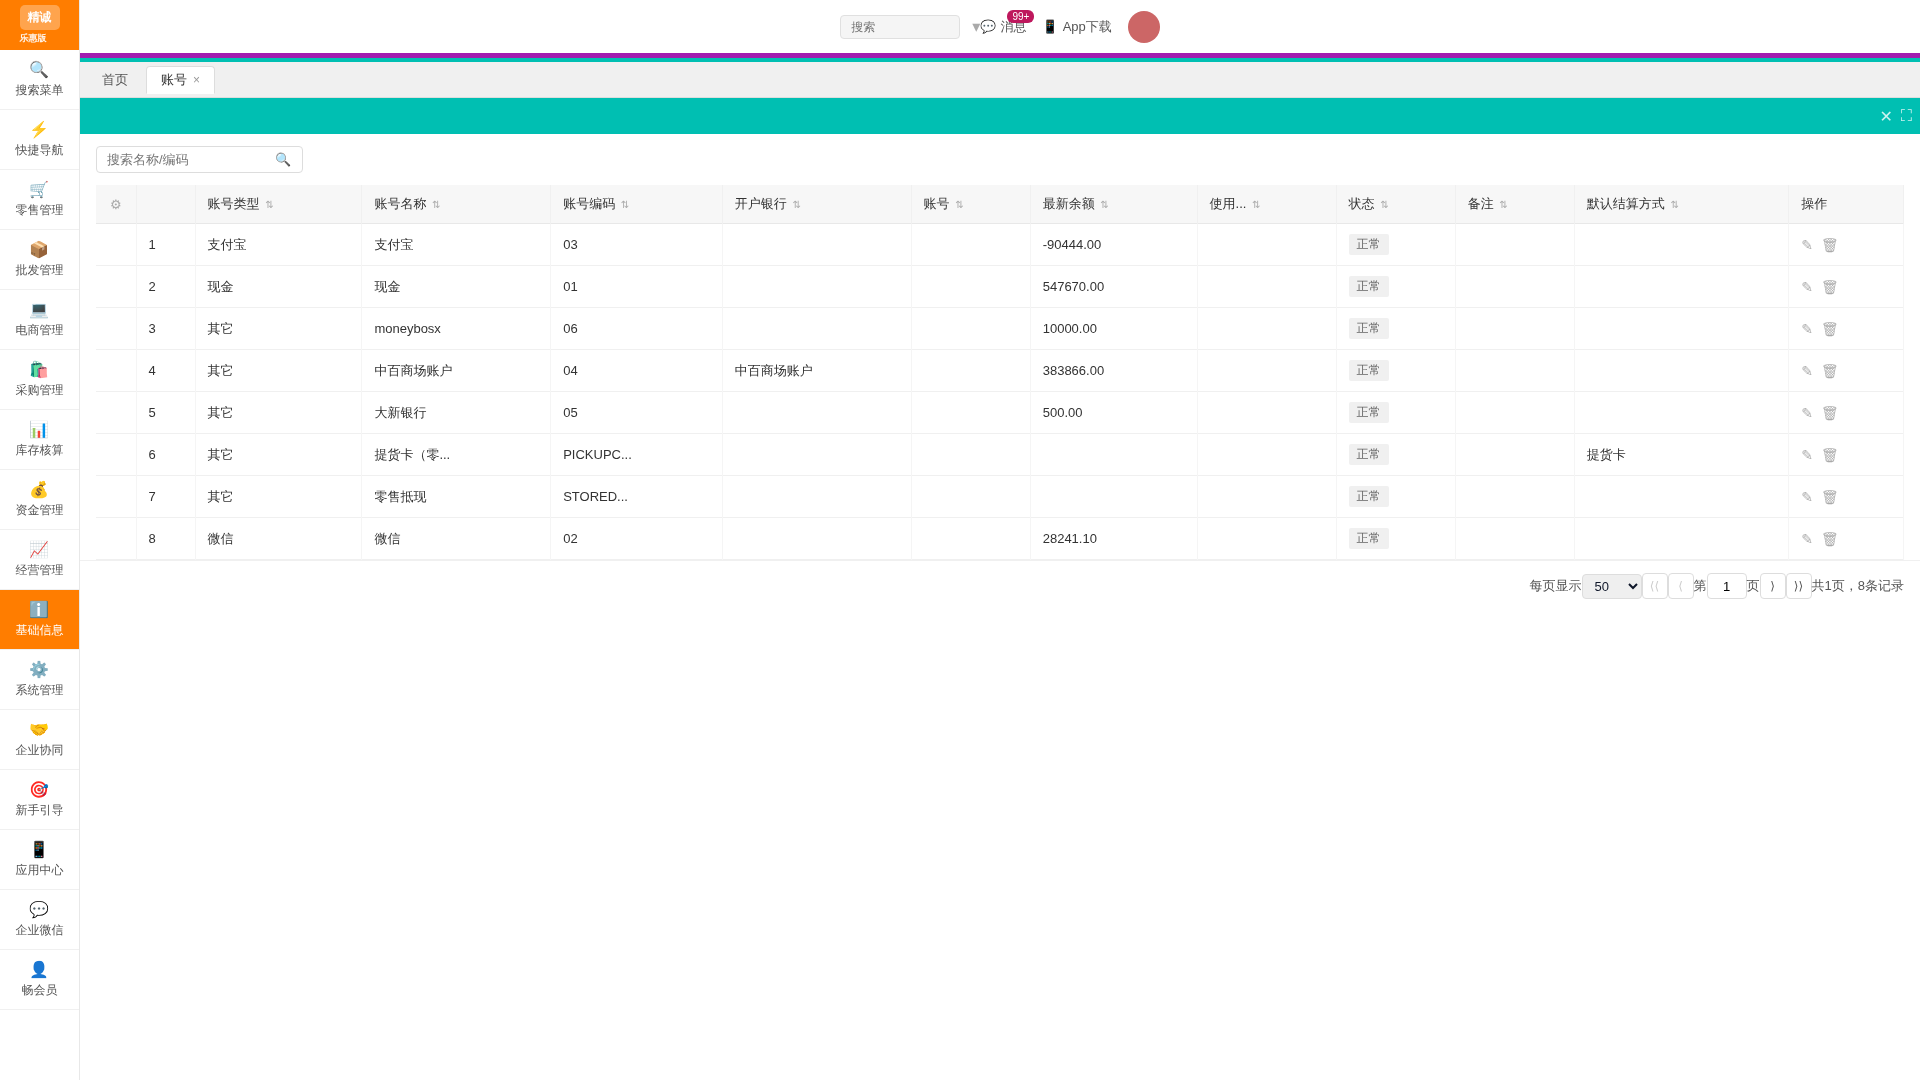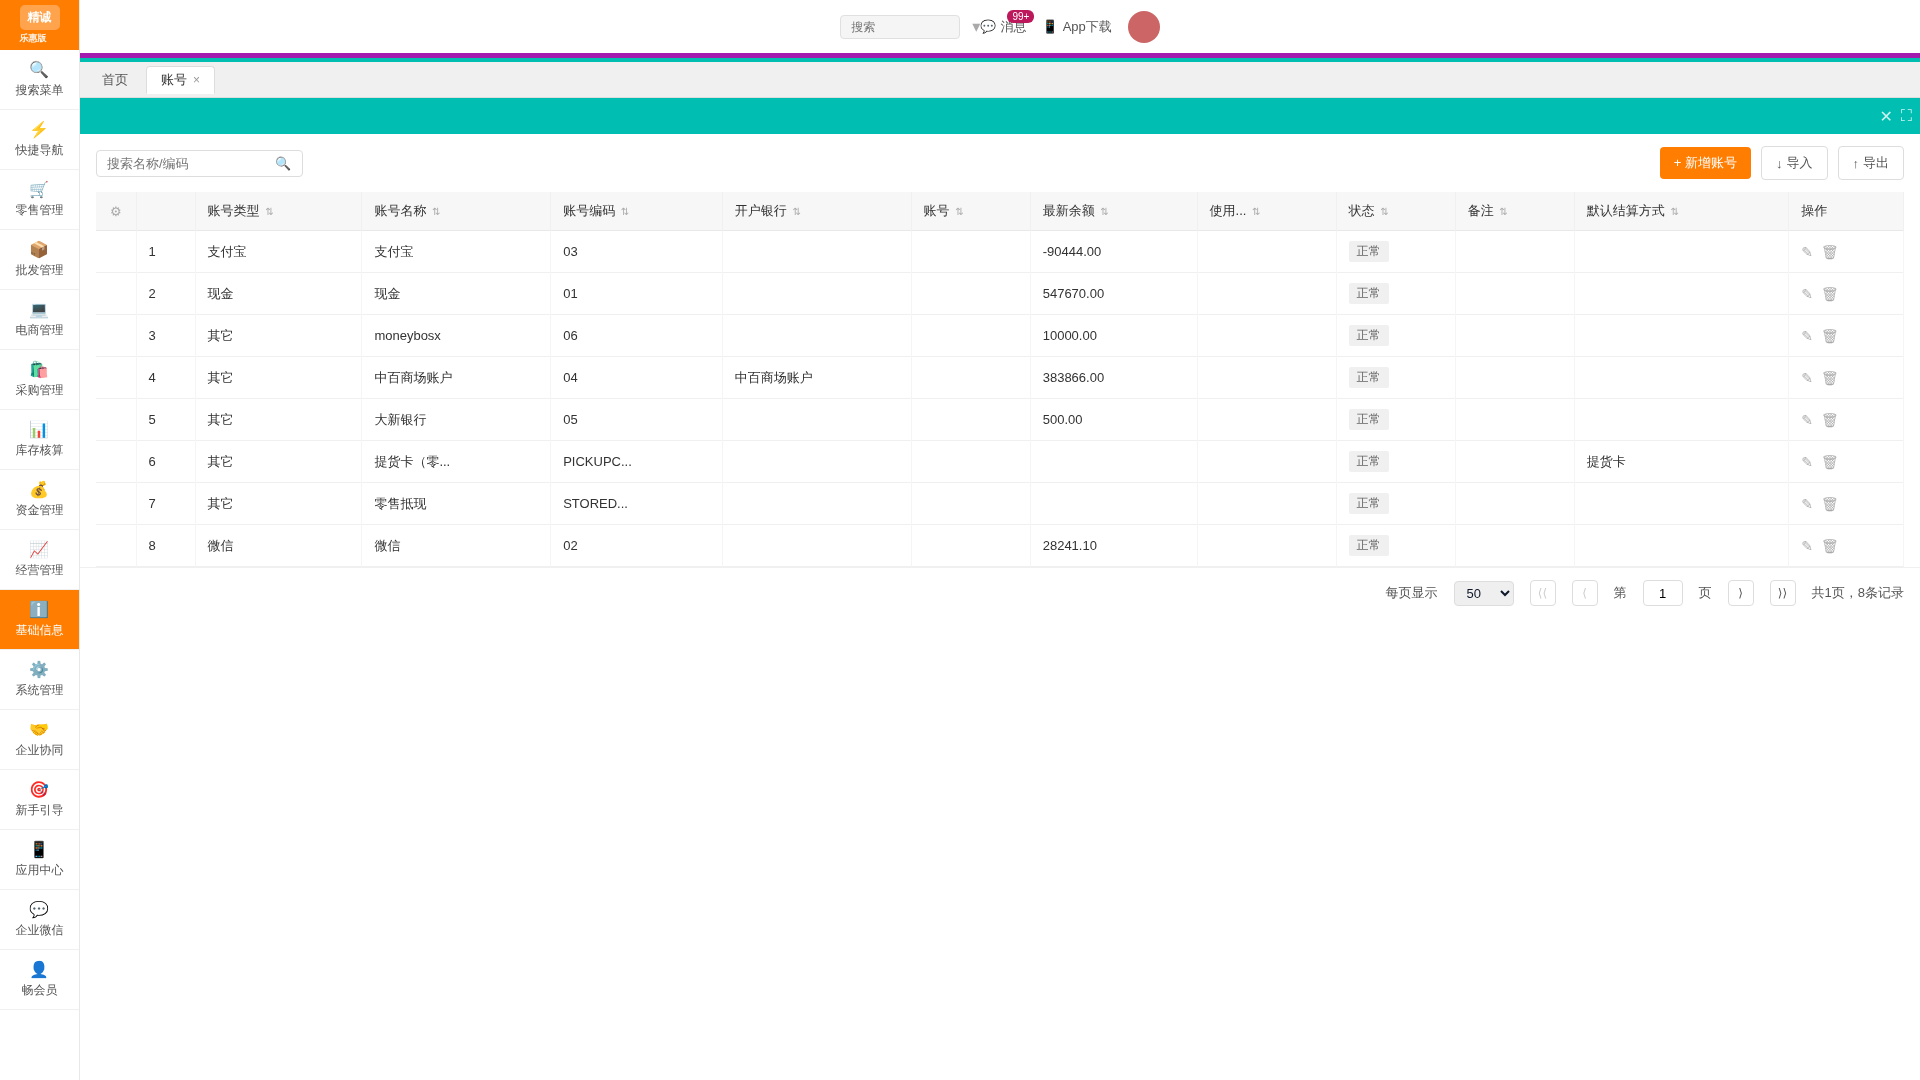--- a/index.html
+++ b/index.html
@@ -275,21 +275,21 @@
       width: 40px;
       text-align: center;
     }
 
     
     .pagination {
       display: flex;
       align-items: center;
       justify-content: flex-end;
       padding: 12px 16px;
-      gap: 16px;
+      gap: 0;
       font-size: 13px;
       color: #555;
       border-top: 1px solid #f0f0f0;
       position: sticky;
       bottom: 0;
       background: white;
     }
     .page-size-select {
       border: 1px solid #ddd;
       border-radius: 4px;
@@ -458,31 +458,20 @@
     <span class="window-ctrl">✕</span>
     <span class="window-ctrl">⛶</span>
   </div>
 
   <div class="content">
 
     <div class="toolbar">
       <div class="search-box">
         <input style="border: none; outline: none; font-size: 13px; color: rgb(153, 153, 153); width: 100%; background: transparent;" placeholder="搜索名称/编码">
         <span style="color:#aaa;cursor:pointer;">🔍</span>
-      </div>
-      <div class="toolbar-actions">
-        <button class="btn-primary">+ 新增账号</button>
-        <button class="btn-secondary">
-          <span>↓</span>
-          <span>导入</span>
-        </button>
-        <button class="btn-secondary">
-          <span>↑</span>
-          <span>导出</span>
-        </button>
       </div>
     </div>
 
     <div class="table-container">
       <table>
         <thead>
           <tr>
             <th class="gear-col">
               <span style="cursor:pointer;color:#aaa;">⚙</span>
             </th>

